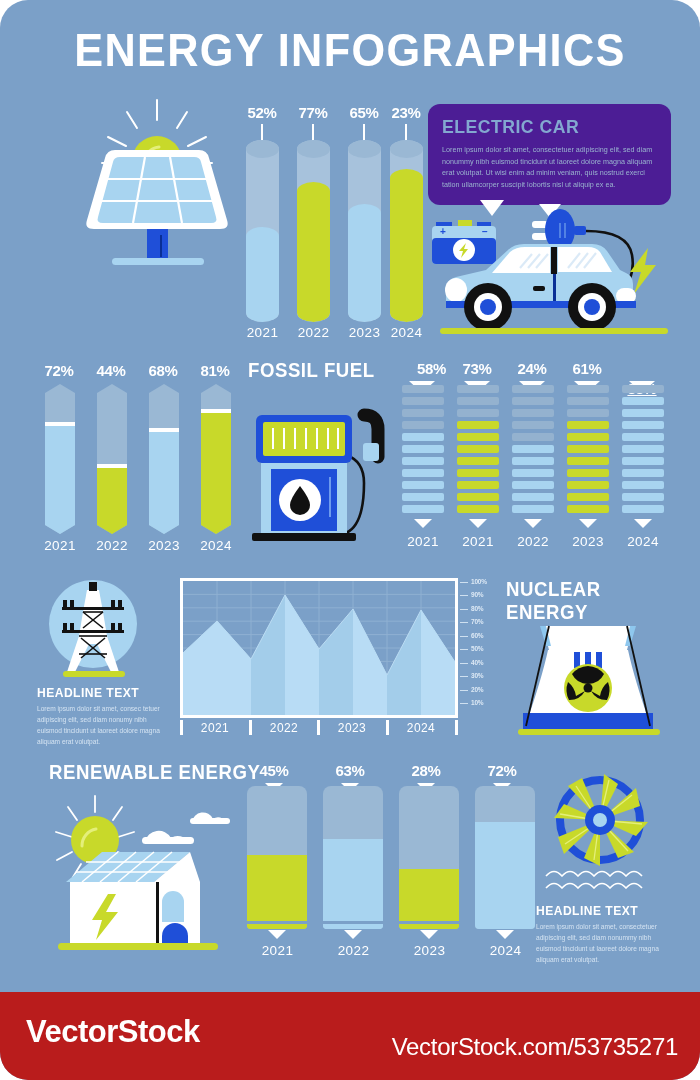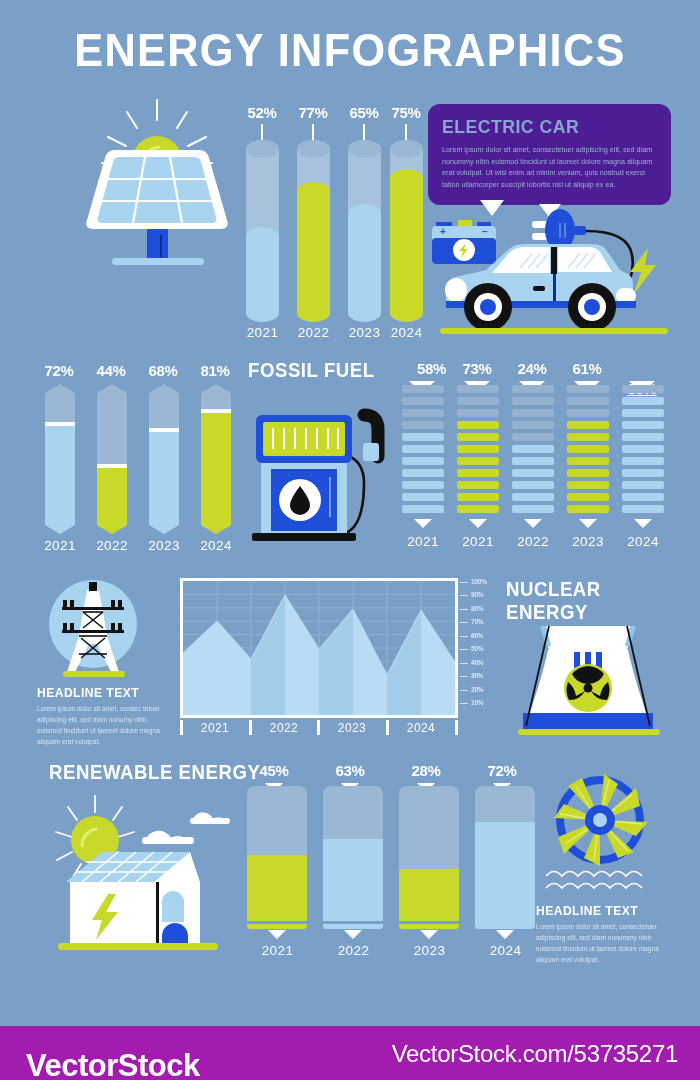--- a/index.html
+++ b/index.html
@@ -4,20 +4,21 @@
 <style>
   * { box-sizing: border-box; margin:0; padding:0; }
   html,body{ background:#ffffff; }
   body{ font-family:"Liberation Sans", sans-serif; }
 
   .page{
     position:relative;
     width:700px; height:1080px;
     background:#7ba0c8;
     overflow:hidden;
+    border-radius:28px;
   }
 
   
   .main-title{
     position:absolute; left:0; top:26px; width:700px;
     text-align:center;
     color:#ffffff;
     font-family:"Liberation Sans", sans-serif;
     font-size:47px; font-weight:bold;
     letter-spacing:1.5px;
@@ -160,29 +161,29 @@
   
   .txtblk{ position:absolute; }
   .txtblk h4{
     color:#ffffff; font-size:13px; font-weight:bold; letter-spacing:.5px;
     transform:scaleX(.93); transform-origin:left center; margin-bottom:3px;
   }
   .txtblk p{ color:#d4e3f2; font-size:6.6px; line-height:1.68; }
 
   
   .wm{
-    position:absolute; left:0; bottom:0; width:700px; height:54px;
-    background:#a21caf;
+    position:absolute; left:0; bottom:0; width:700px; height:88px;
+    background:#b91c1c;
   }
   .wm-logo{
     position:absolute; left:26px; top:22px;
     color:#ffffff; font-size:31px; font-weight:bold; letter-spacing:-.5px;
   }
   .wm-url{
-    position:absolute; right:22px; top:14px;
+    position:absolute; right:22px; top:41px;
     color:#ffffff; font-size:24px; letter-spacing:-.3px;
   }
 </style>
 </head>
 <body>
 
 <div class="page">
 
   <div class="main-title">ENERGY INFOGRAPHICS</div>
 
@@ -240,21 +241,21 @@
     <div class="cyl-dot" style="left:364px;top:146px;"></div>
     <div class="cyl-stem" style="left:364px;top:124px;height:24px;"></div>
     <div class="cyl-wrap" style="left:348px;top:140px;width:33px;height:182px;">
       <div class="cyl">
         <div class="cyl-fill" style="height:65%;background:#a8d4f0;"></div>
       </div>
       <div class="cyl-top"></div>
     </div>
     <div class="yr" style="left:342px;top:325px;width:45px;">2023</div>
 
-    <div class="pct" style="left:384px;top:104px;width:44px;">75%</div>
+    <div class="pct" style="left:384px;top:104px;width:44px;">23%</div>
     <div class="cyl-dot" style="left:406px;top:146px;"></div>
     <div class="cyl-stem" style="left:406px;top:124px;height:24px;"></div>
     <div class="cyl-wrap" style="left:390px;top:140px;width:33px;height:182px;">
       <div class="cyl">
         <div class="cyl-fill" style="height:84%;background:#c8d92a;"></div>
       </div>
       <div class="cyl-top"></div>
     </div>
     <div class="yr" style="left:384px;top:325px;width:45px;">2024</div>
   </div>

